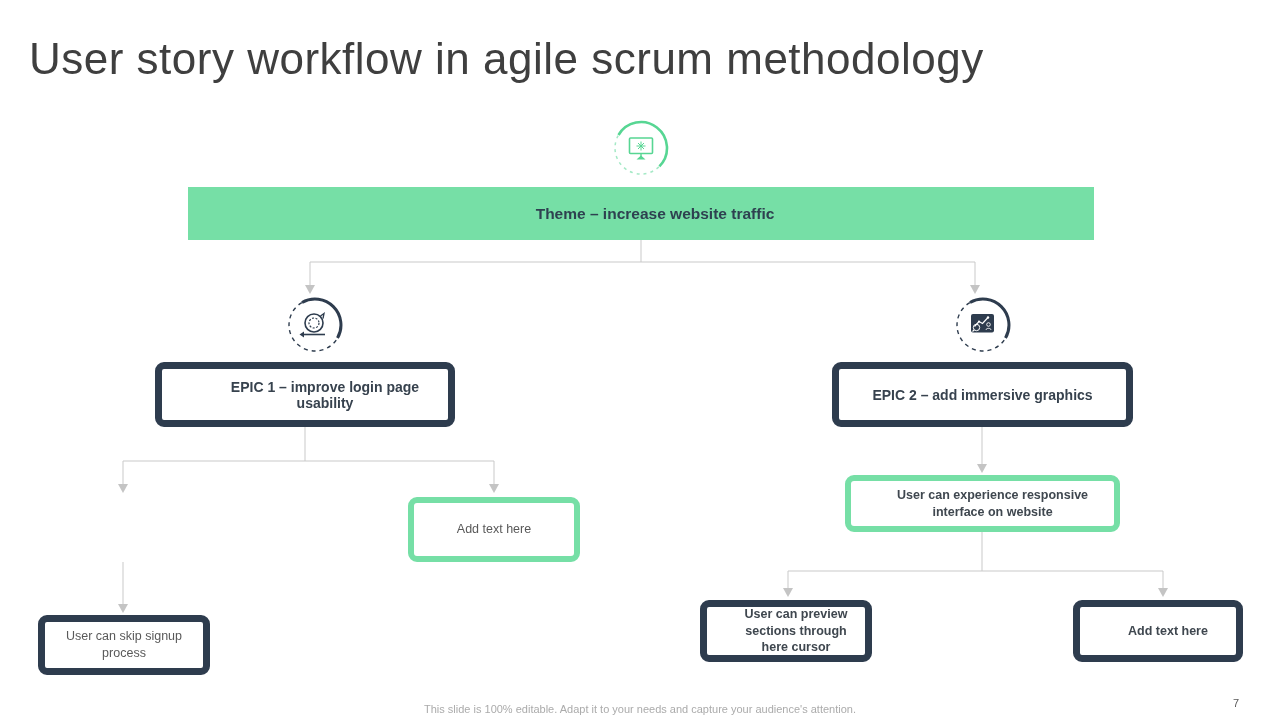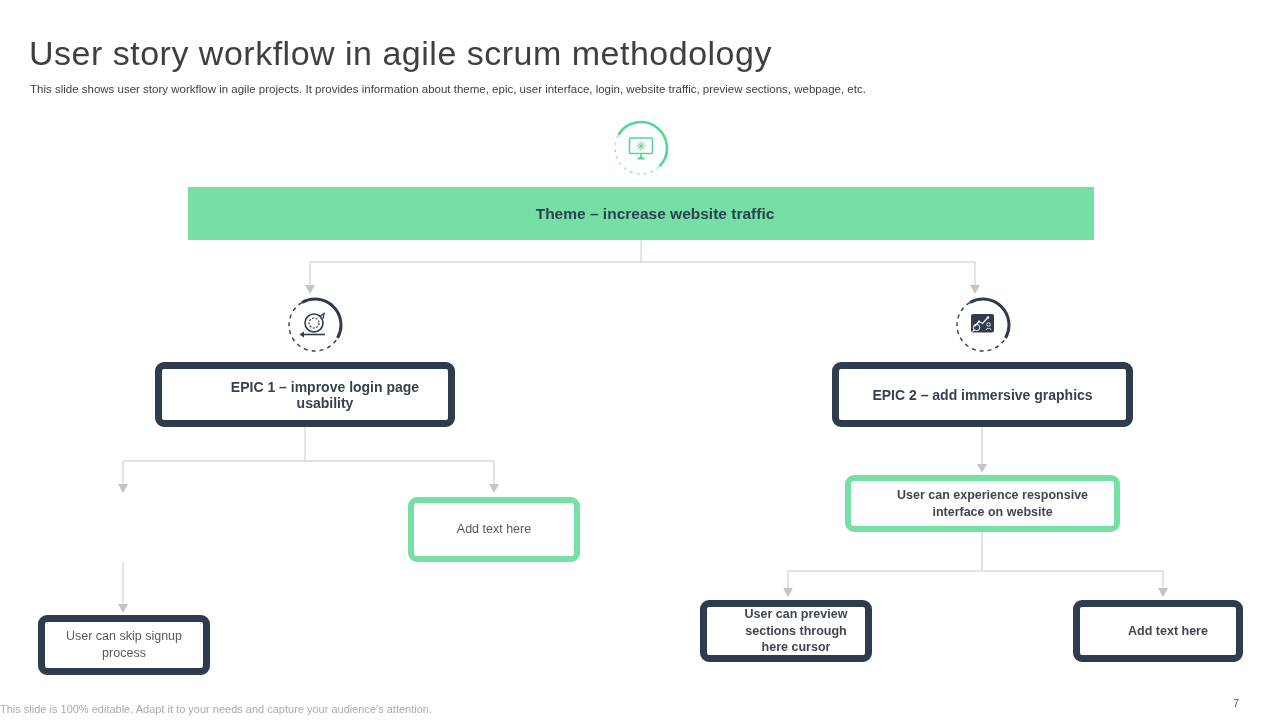--- a/index.html
+++ b/index.html
@@ -3,21 +3,21 @@
 <meta charset="utf-8">
 <style>
   * { margin: 0; padding: 0; box-sizing: border-box; }
   html, body { width: 1280px; height: 720px; background: #fff; }
   body { font-family: "Liberation Sans", sans-serif; position: relative; overflow: hidden; }
 
   .slide { position: absolute; left: 0; top: 0; width: 1280px; height: 720px; background: #ffffff; }
 
   .title {
     position: absolute; left: 29px; top: 34px; width: 1100px;
-    font-size: 34px; font-weight: 400; color: #3f3f3f; letter-spacing: 0.5px;
+    font-size: 44px; font-weight: 400; color: #3f3f3f; letter-spacing: 0.5px;
   }
   .subtitle {
     position: absolute; left: 30px; top: 83px; width: 1100px;
     font-size: 11.5px; color: #404040;
   }
 
   .connectors { position: absolute; left: 0; top: 0; width: 1280px; height: 720px; pointer-events: none; }
 
   .icon-badge { position: absolute; width: 56px; height: 56px; }
 
@@ -36,35 +36,34 @@
   .framed.green-frame { border: 6px solid #76dfa6; }
 
   .epic-box { width: 300px; height: 65px; }
   .epic-box .label { font-size: 14px; font-weight: bold; color: #37424e; padding: 0 10px; }
 
   .story-box .label { font-size: 12.5px; line-height: 1.35; padding: 0 8px; }
   .story-box .label.regular { color: #595959; font-weight: 400; }
   .story-box .label.bold { color: #3f474f; font-weight: bold; margin-left: 20px; }
 
   .footer-note {
-    position: absolute; left: 0; top: 703px; width: 1280px; 
+    position: absolute; left: 0; top: 703px; width: 1280px; text-align: center;
     font-size: 11px; color: #ababab;
   }
   .page-number {
     position: absolute; right: 41px; top: 697px;
     font-size: 11px; color: #595959;
   }
 </style>
 </head>
 <body>
 
 <div class="slide">
 
   <div class="title">User story workflow in agile scrum methodology</div>
-  <div class="subtitle">This slide shows user story workflow in agile projects. It provides information about theme, epic, user interface, login, website traffic, preview sections, webpage, etc.</div>
 
   <svg class="connectors" viewBox="0 0 1280 720">
     <g stroke="#c9c9c9" stroke-width="1" fill="none">
       <path d="M641,240 L641,262"></path>
       <path d="M310,262 L975,262"></path>
       <path d="M310,262 L310,286"></path>
       <path d="M975,262 L975,286"></path>
       <path d="M305,427 L305,461"></path>
       <path d="M123,461 L494,461"></path>
       <path d="M123,461 L123,485"></path>

